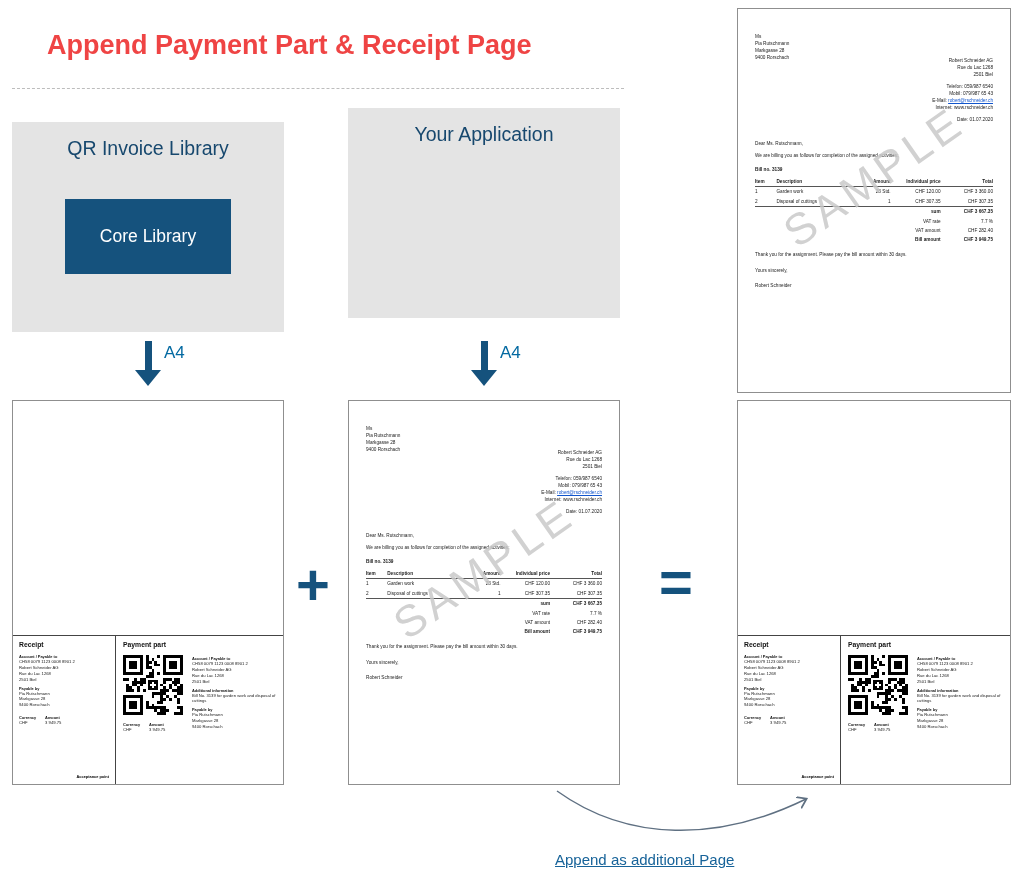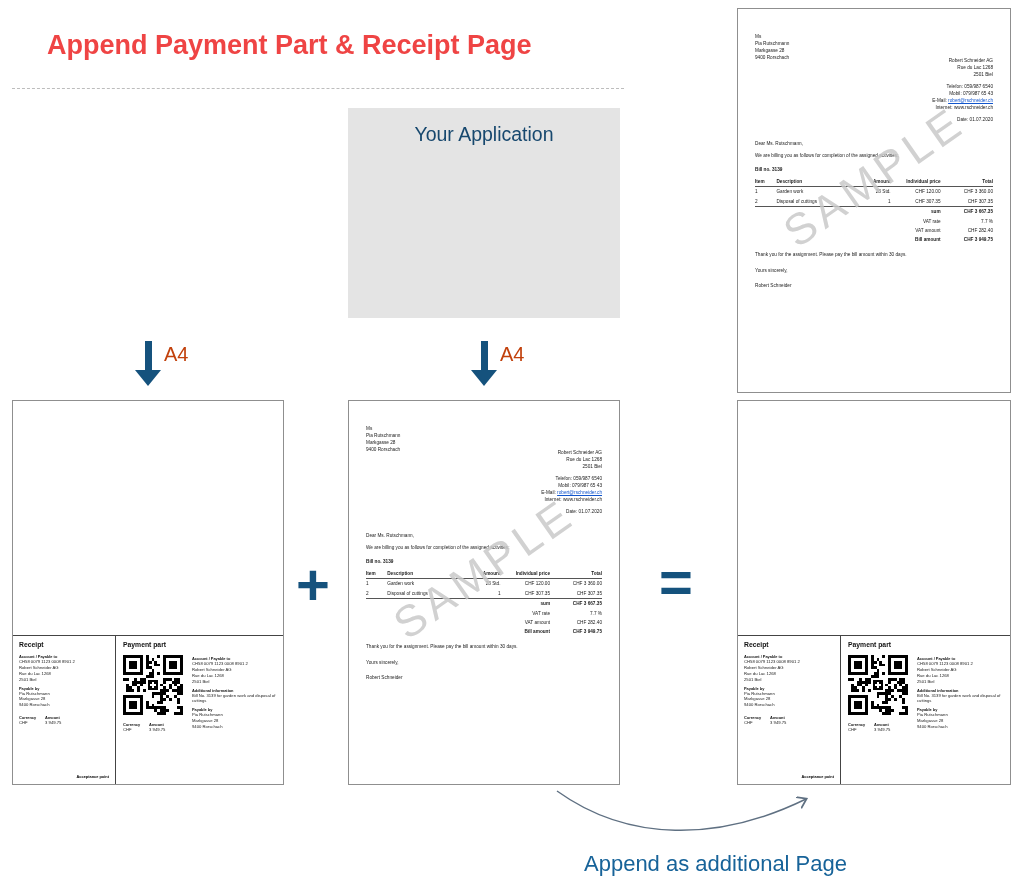--- a/index.html
+++ b/index.html
@@ -10,27 +10,27 @@
   .rule{position:absolute;left:12px;top:88px;width:612px;border-top:1px dashed #bdbdbd;}
 
   .panel{position:absolute;width:272px;height:210px;background:#e4e4e4;}
   .panel-title{margin-top:15px;text-align:center;font-size:19.5px;color:#17486e;}
   .panel-btn{position:absolute;left:50%;transform:translateX(-50%);top:77px;width:166px;height:75px;
     background:#15527d;color:#fff;display:flex;align-items:center;justify-content:center;font-size:17.5px;}
 
   .down-arrow{position:absolute;width:26px;}
   .down-arrow .stem{width:7px;height:29px;background:#15527d;margin:0 auto;}
   .down-arrow .head{width:0;height:0;border-left:13px solid transparent;border-right:13px solid transparent;border-top:16px solid #15527d;}
-  .a4-label{position:absolute;font-size:20px;color:#c2410c;}
+  .a4-label{position:absolute;font-size:17px;color:#0369a1;}
 
   .page{position:absolute;width:272px;height:385px;background:#fff;border:1px solid #8f8f8f;box-sizing:border-box;}
   .page-wide{width:274px;}
 
   .op{position:absolute;font-size:58px;font-weight:700;color:#15527d;line-height:1;}
-  .append-label{position:absolute;left:584px;top:851px;font-size:22px;color:#176399;}
+  .append-label{position:absolute;left:555px;top:851px;font-size:15px;color:#176399;text-decoration:underline;}
   .overlay{position:absolute;left:0;top:0;pointer-events:none;}
 
   
   .inv{position:absolute;inset:0;font-size:4.7px;line-height:1.5;color:#1b1b1b;}
   .inv-recipient{position:absolute;left:17px;top:24px;}
   .inv-right{position:absolute;right:17px;top:48px;text-align:right;}
   .inv-right .gap{height:5px;}
   .inv-link{color:#1155cc;text-decoration:underline;}
   .inv-body{position:absolute;left:17px;right:17px;top:131px;}
   .inv-intro{margin-top:5px;}
@@ -68,20 +68,24 @@
   .pay-right{flex:1;}
 </style>
 </head>
 <body>
 
 <div class="canvas">
 
   <div class="page-title">Append Payment Part &amp; Receipt Page</div>
   <div class="rule"></div>
 
+  <div class="panel" style="left:12px;top:122px;">
+    <div class="panel-title">QR Invoice Library</div>
+    <div class="panel-btn">Core Library</div>
+  </div>
 
   <div class="panel" style="left:348px;top:108px;">
     <div class="panel-title">Your Application</div>
   </div>
 
   <div class="down-arrow" style="left:135px;top:341px;">
     <div class="stem"></div>
       <div class="head"></div>
   </div>
   <div class="a4-label" style="left:164px;top:343px;">A4</div>

